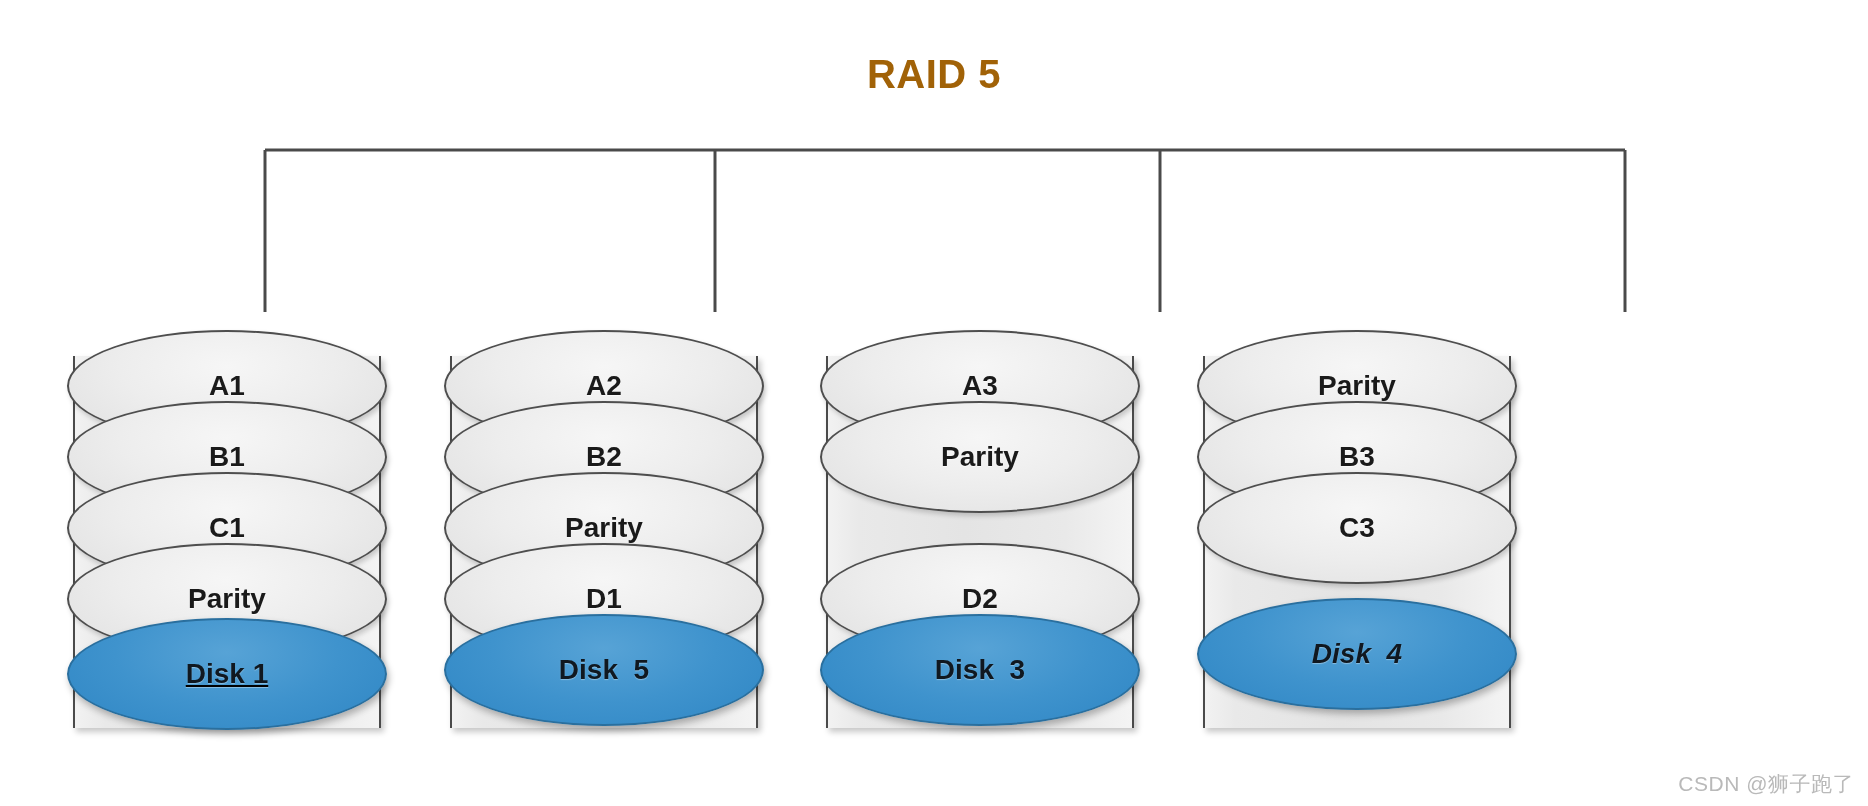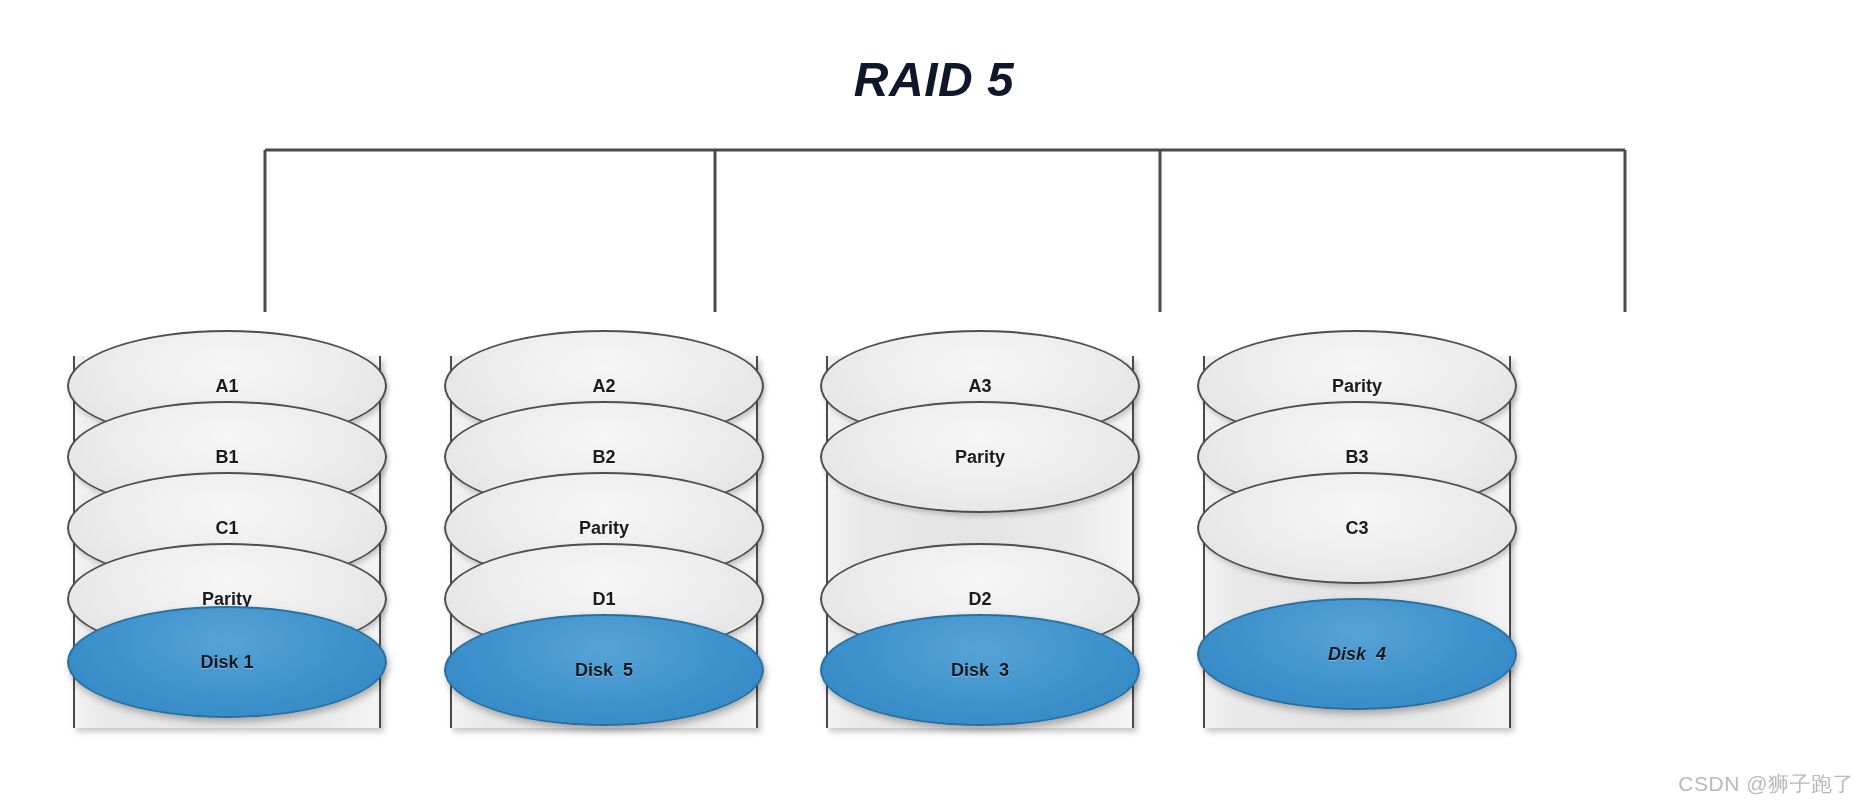--- a/index.html
+++ b/index.html
@@ -22,26 +22,25 @@
     height: 806px;
   }
 
   
   #title {
     position: absolute;
     left: 0;
     top: 52px;
     width: 1868px;
     text-align: center;
-    font-size: 48px;
+    font-size: 40px;
     font-weight: bold;
-    color: #0f172a;
+    color: #a16207;
     letter-spacing: 0.5px;
     white-space: pre;
-    font-style: italic;
   }
 
   
   .bus-wrap {
     position: absolute;
     left: 0;
     top: 0;
     width: 1868px;
     height: 806px;
     pointer-events: none;
@@ -84,21 +83,21 @@
     justify-content: center;
   }
   .stripe.blue {
     background: radial-gradient(ellipse at 50% 30%,
         #57a3d6 0%, #3f93cd 50%, #2f86c4 100%);
     border: 2px solid #2a6f9e;
     box-shadow: 2px 4px 7px rgba(0,0,0,0.28);
   }
 
   .stripe-label {
-    font-size: 18px;
+    font-size: 28px;
     font-weight: bold;
     color: #1a1a1a;
     white-space: pre;
     text-shadow: 0 1px 1px rgba(255,255,255,0.7);
     pointer-events: none;
   }
   .stripe.blue .stripe-label {
     color: #101820;
     text-shadow: 0 1px 1px rgba(255,255,255,0.35);
   }
@@ -137,21 +136,21 @@
         </div>
         <div class="stripe" style="top: 71px; z-index: 2;">
           <span class="stripe-label">B1</span>
         </div>
         <div class="stripe" style="top: 142px; z-index: 3;">
           <span class="stripe-label">C1</span>
         </div>
         <div class="stripe" style="top: 213px; z-index: 4;">
           <span class="stripe-label">Parity</span>
         </div>
-        <div class="stripe blue" style="top: 276px; z-index: 5;">
+        <div class="stripe blue" style="top: 288px; z-index: 5; text-decoration: underline;">
           <span class="stripe-label">Disk 1</span>
         </div>
       </div>
       <div class="disk-col" style="left: 432px;">
         <div class="cyl-body"></div>
         <div class="stripe" style="top: 0px; z-index: 1;">
           <span class="stripe-label">A2</span>
         </div>
         <div class="stripe" style="top: 71px; z-index: 2;">
           <span class="stripe-label">B2</span>

